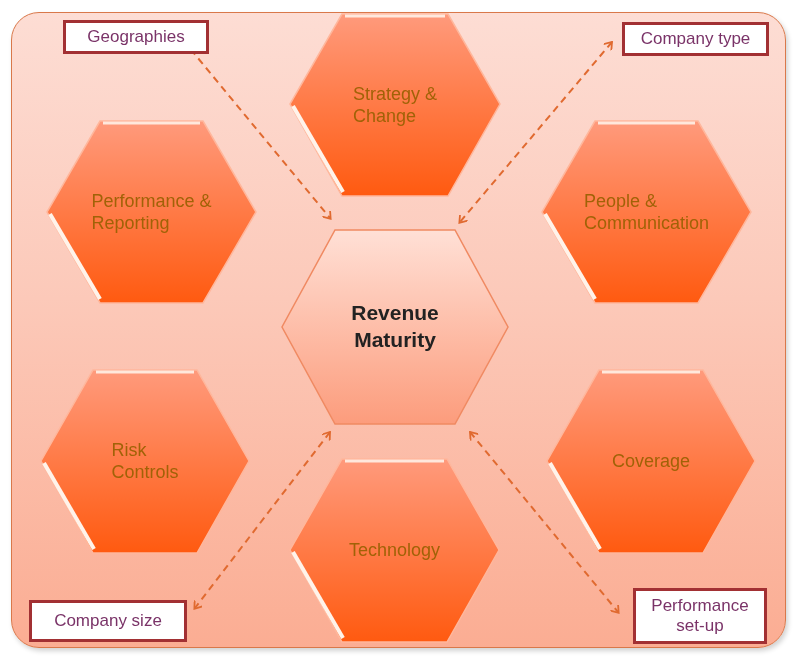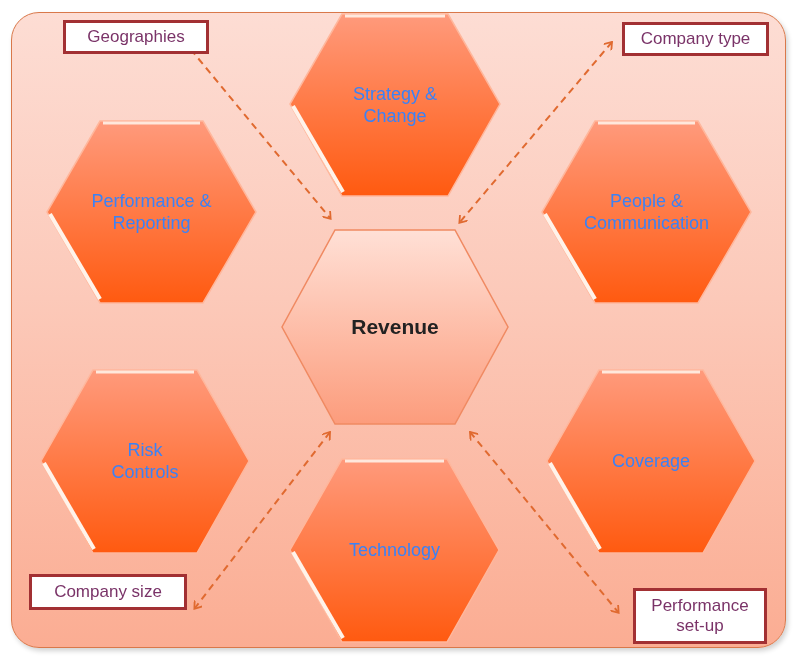--- a/index.html
+++ b/index.html
@@ -6,21 +6,21 @@
   body { width:796px; height:659px; position:relative; overflow:hidden; font-family:"Liberation Sans", sans-serif; }
   .panel {
     position:absolute; left:11px; top:12px; width:773px; height:634px;
     border:1.5px solid #d9784a; border-radius:28px;
     background:linear-gradient(180deg, #fdddd4 0%, #fcc9b9 45%, #fbad93 100%);
     box-shadow:2px 3px 5px rgba(0,0,0,0.18);
   }
   svg.layer { position:absolute; left:0; top:0; }
   .hex-label {
     position:absolute; display:flex; align-items:center; justify-content:center;
-    text-align:center; color:#3b82f6; font-size:18px; line-height:22px;
+    text-align:left; color:#a16207; font-size:18px; line-height:22px;
   }
   .center-label {
     position:absolute; display:flex; align-items:center; justify-content:center;
     text-align:center; color:#222222; font-size:21px; font-weight:bold; line-height:27px;
   }
   .tag {
     position:absolute; background:#ffffff; border:3px solid #a23033;
     color:#7a3368; font-size:17px; text-align:center;
     display:flex; align-items:center; justify-content:center; box-sizing:border-box; line-height:20px;
   }
@@ -124,30 +124,31 @@
 <div class="hex-label" style="left:547px; top:416px; width:208px; height:90px;">
   <div>Coverage</div>
 </div>
 <div class="hex-label" style="left:290px; top:505px; width:209px; height:90px;">
   <div>Technology</div>
 </div>
 
 <div class="center-label" style="left:282px; top:270px; width:226px; height:112px;">
   <div>
       <div>Revenue</div>
+      <div>Maturity</div>
     </div>
 </div>
 
 <div class="tag" style="left:28px; top:20px; width:146px; height:34px;margin-left:35px;">
   <span>Geographies</span>
 </div>
 <div class="tag" style="left:622px; top:22px; width:147px; height:34px;">
   <span>Company type</span>
 </div>
-<div class="tag" style="left:29px; top:574px; width:158px; height:36px;">
+<div class="tag" style="left:29px; top:600px; width:158px; height:42px;">
   <span>Company size</span>
 </div>
 <div class="tag" style="left:633px; top:588px; width:134px; height:56px;">
   <div>
       <div>Performance</div>
       <div>set-up</div>
     </div>
 </div>
 
 </body></html>

